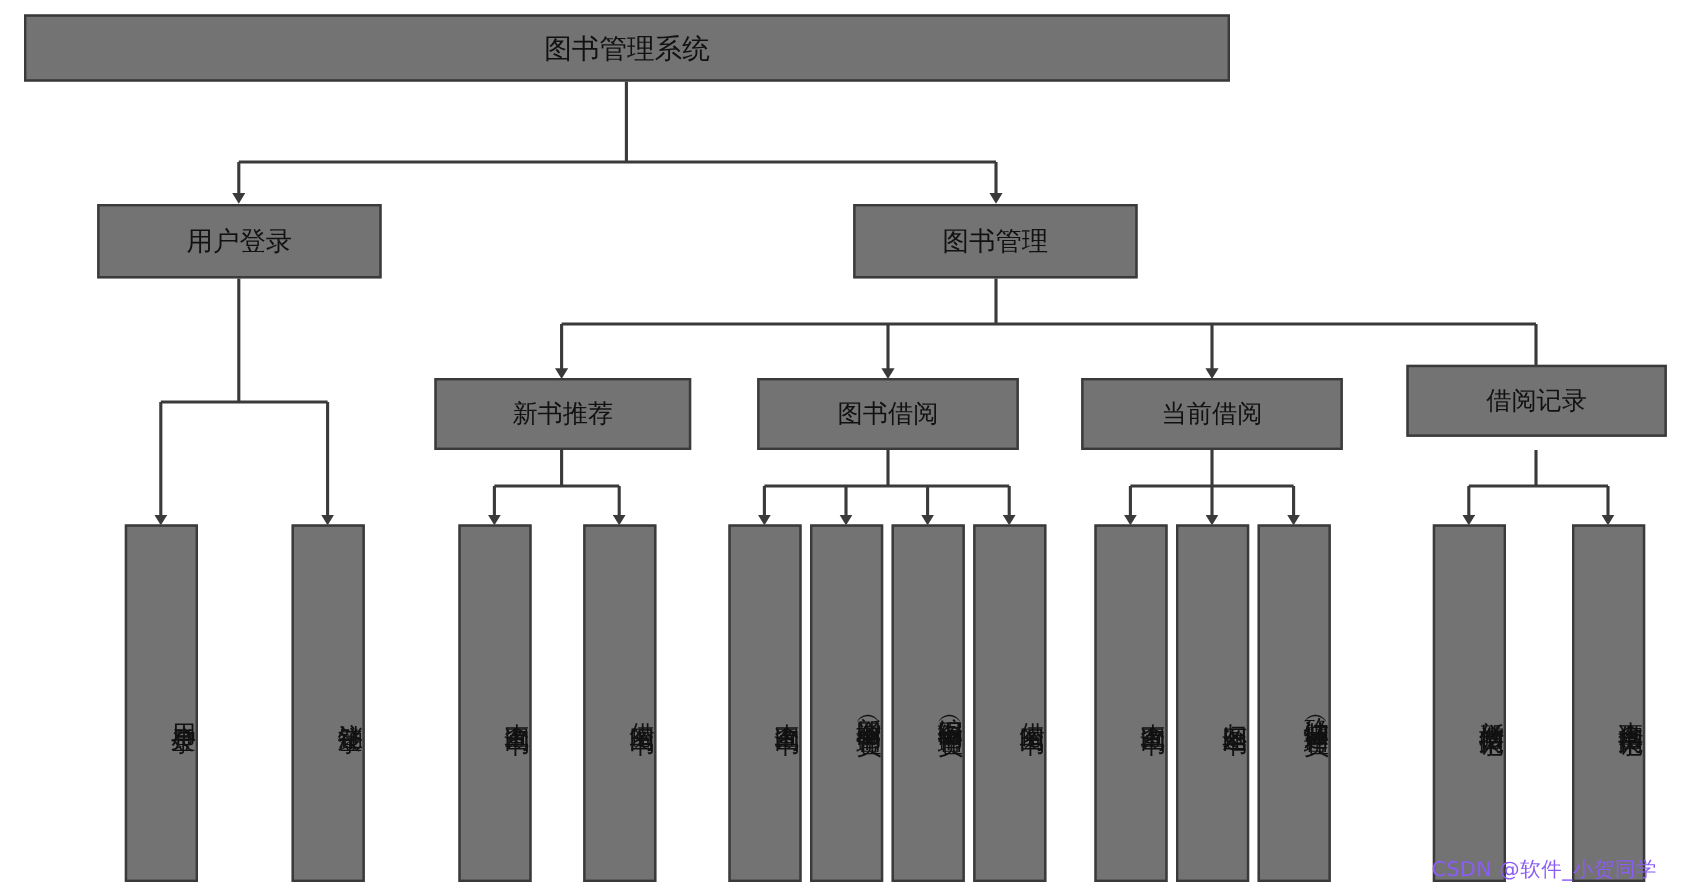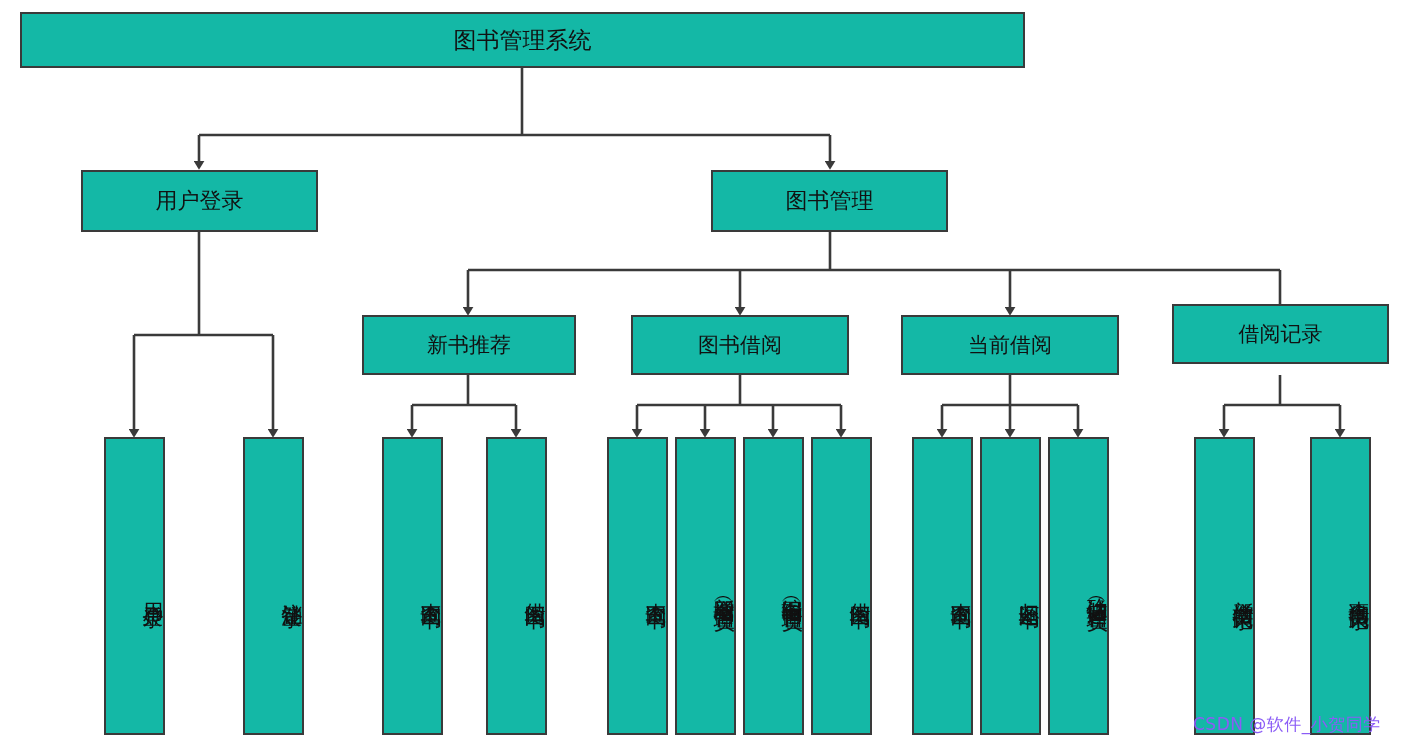--- a/index.html
+++ b/index.html
@@ -22,21 +22,21 @@
     left: 0;
     top: 0;
     width: 1405px;
     height: 747px;
     pointer-events: none;
   }
   .node {
     position: absolute;
     box-sizing: border-box;
     border: 2px solid #3a3a3a;
-    background: #14b8a6;
+    background: #737373;
     display: flex;
     align-items: center;
     justify-content: center;
     color: #111111;
     z-index: 2;
   }
   .node.root {
     font-size: 23px;
   }
   .node.lvl2 {

